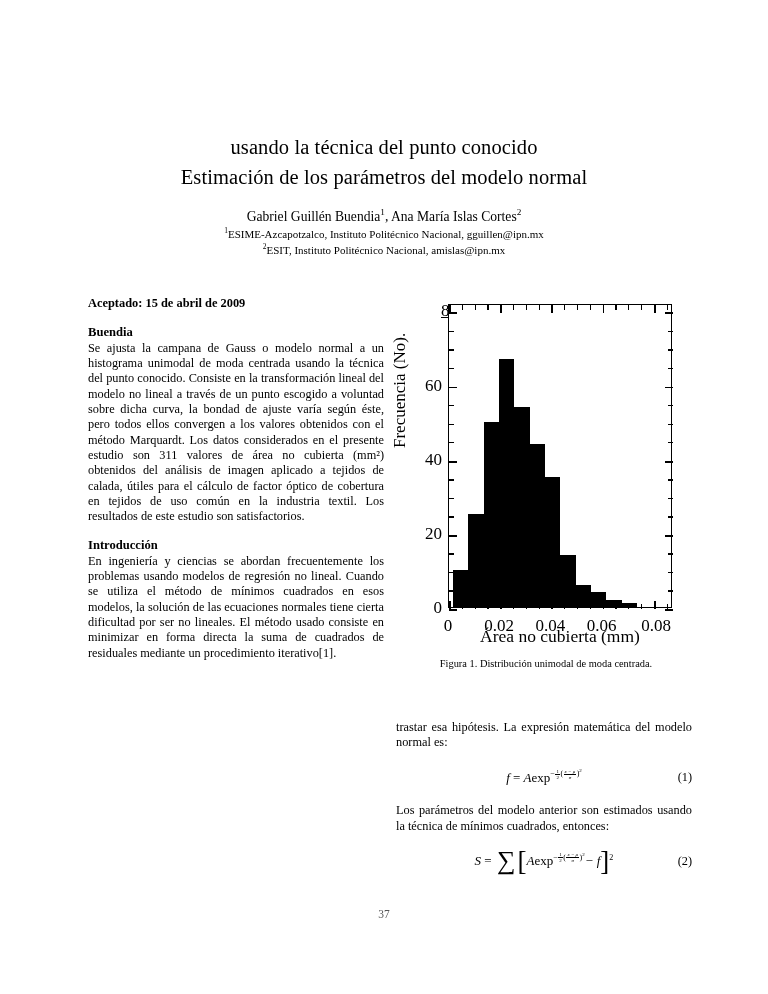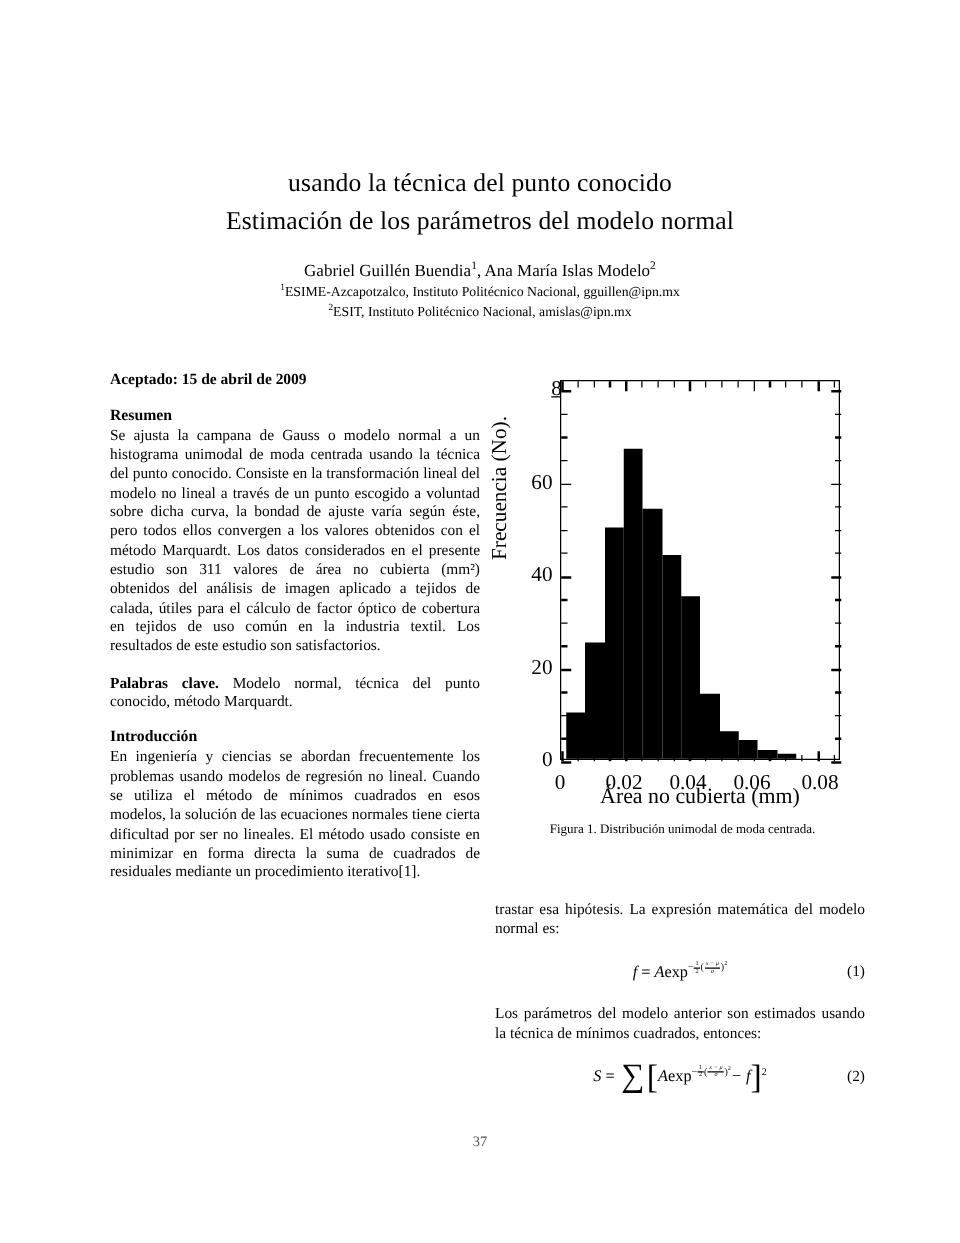--- a/index.html
+++ b/index.html
@@ -99,40 +99,37 @@
 </head>
 <body>
 
 <div class="page">
 
   <div class="header">
     <div class="title-line">usando la técnica del punto conocido</div>
     <div class="title-line">Estimación de los parámetros del modelo normal</div>
 
     <div class="authors">
-      <span>Gabriel Guillén Buendia</span><sup>1</sup><span>, Ana María Islas Modelo</span><sup>2</sup>
+      <span>Gabriel Guillén Buendia</span><sup>1</sup><span>, Ana María Islas Cortes</span><sup>2</sup>
     </div>
 
     <div class="affil">
       <sup>1</sup><span>ESIME-Azcapotzalco, Instituto Politécnico Nacional, gguillen@ipn.mx</span>
     </div>
     <div class="affil">
       <sup>2</sup><span>ESIT, Instituto Politécnico Nacional, amislas@ipn.mx</span>
     </div>
   </div>
 
   <div class="col-left">
     <div class="meta">Aceptado: 15 de abril de 2009</div>
 
-    <h3 class="sec">Resumen</h3>
+    <h3 class="sec">Buendia</h3>
     <p class="body">Se ajusta la campana de Gauss o modelo normal a un histograma unimodal de moda centrada usando la técnica del punto conocido. Consiste en la transformación lineal del modelo no lineal a través de un punto escogido a voluntad sobre dicha curva, la bondad de ajuste varía según éste, pero todos ellos convergen a los valores obtenidos con el método Marquardt. Los datos considerados en el presente estudio son 311 valores de área no cubierta (mm²) obtenidos del análisis de imagen aplicado a tejidos de calada, útiles para el cálculo de factor óptico de cobertura en tejidos de uso común en la industria textil. Los resultados de este estudio son satisfactorios.</p>
 
-    <div class="kw">
-      <b>Palabras clave.</b><span> Modelo normal, técnica del punto conocido, método Marquardt.</span>
-    </div>
 
     <h3 class="sec">Introducción</h3>
     <p class="body">En ingeniería y ciencias se abordan frecuentemente los problemas usando modelos de regresión no lineal. Cuando se utiliza el método de mínimos cuadrados en esos modelos, la solución de las ecuaciones normales tiene cierta dificultad por ser no lineales. El método usado consiste en minimizar en forma directa la suma de cuadrados de residuales mediante un procedimiento iterativo[1].</p>
   </div>
 
   <div class="figure">
     <div class="chart-wrap">
 
       <div class="ylabel">Frecuencia (No).</div>
 

